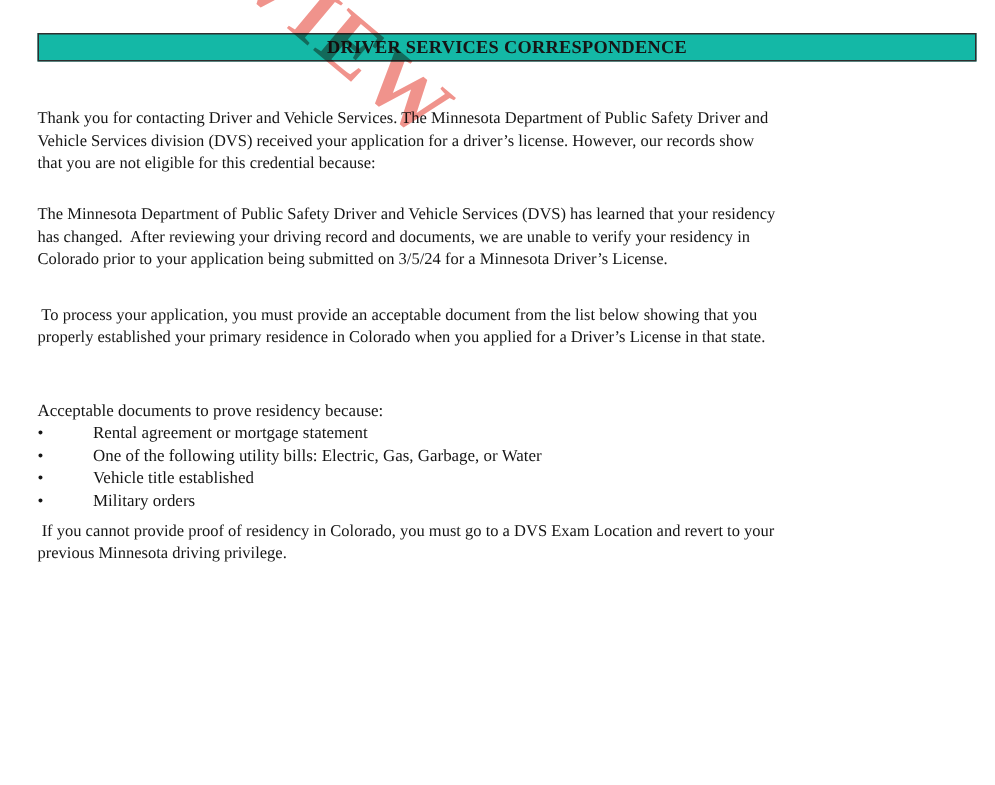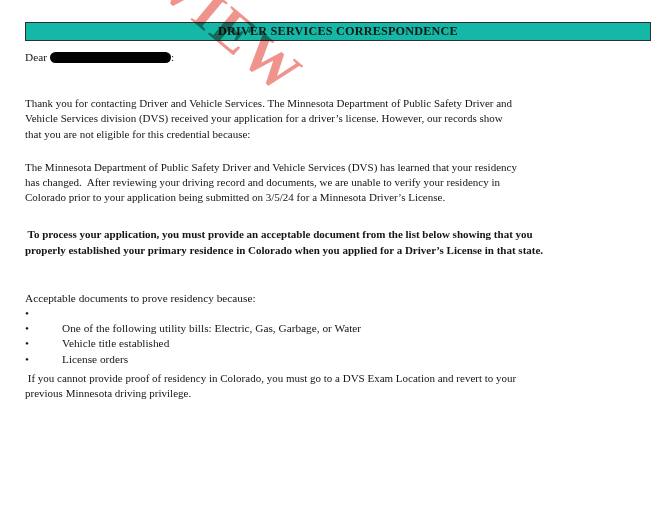--- a/index.html
+++ b/index.html
@@ -62,71 +62,71 @@
     vertical-align: -1.5px;
     margin-left: 3px;
   }
   .para {
     font-size: 11px;
     line-height: 15.2px;
     white-space: pre;
   }
   .p1 { margin-top: 31px; }
   .p2 { margin-top: 18px; }
-  .p3 { margin-top: 22px; font-weight: bold; }
+  .p3 { margin-top: 22px; }
   .p4 { margin-top: 17px; }
   .doc-list { margin-top: 33px; font-size: 11.3px; line-height: 15.2px; }
   .doc-item { display: flex; }
   .bullet-cell { width: 37px; flex: 0 0 37px; }
   .p5 { margin-top: 18px; }
   .p6 { margin-top: 4px; }
 </style>
 </head>
 <body>
 
 <div class="page">
 
   <div class="watermark">PREVIEW</div>
 
   <div class="content">
 
     <div class="header-box">
       <span class="header-title">DRIVER SERVICES CORRESPONDENCE</span>
     </div>
 
-    <div class="salutation"><span>Dear</span><span class="redaction"></span><span>:</span></div>
 
     <div class="para p1">Thank you for contacting Driver and Vehicle Services. The Minnesota Department of Public Safety Driver and
 Vehicle Services division (DVS) received your application for a driver’s license. However, our records show
 that you are not eligible for this credential because:</div>
 
     <div class="para p2">The Minnesota Department of Public Safety Driver and Vehicle Services (DVS) has learned that your residency
 has changed.  After reviewing your driving record and documents, we are unable to verify your residency in
 Colorado prior to your application being submitted on 3/5/24 for a Minnesota Driver’s License.</div>
 
     <div class="para p3"> To process your application, you must provide an acceptable document from the list below showing that you
 properly established your primary residence in Colorado when you applied for a Driver’s License in that state.</div>
 
 
     <div class="doc-list">
       <div>Acceptable documents to prove residency because:</div>
       <div class="doc-item">
         <span class="bullet-cell">•</span>
+        <span>Rental agreement or mortgage statement</span>
       </div>
       <div class="doc-item">
         <span class="bullet-cell">•</span>
         <span>One of the following utility bills: Electric, Gas, Garbage, or Water</span>
       </div>
       <div class="doc-item">
         <span class="bullet-cell">•</span>
         <span>Vehicle title established</span>
       </div>
       <div class="doc-item">
         <span class="bullet-cell">•</span>
-        <span>License orders</span>
+        <span>Military orders</span>
       </div>
     </div>
 
 
     <div class="para p6"> If you cannot provide proof of residency in Colorado, you must go to a DVS Exam Location and revert to your
 previous Minnesota driving privilege.</div>
 
   </div>
 </div>
 

